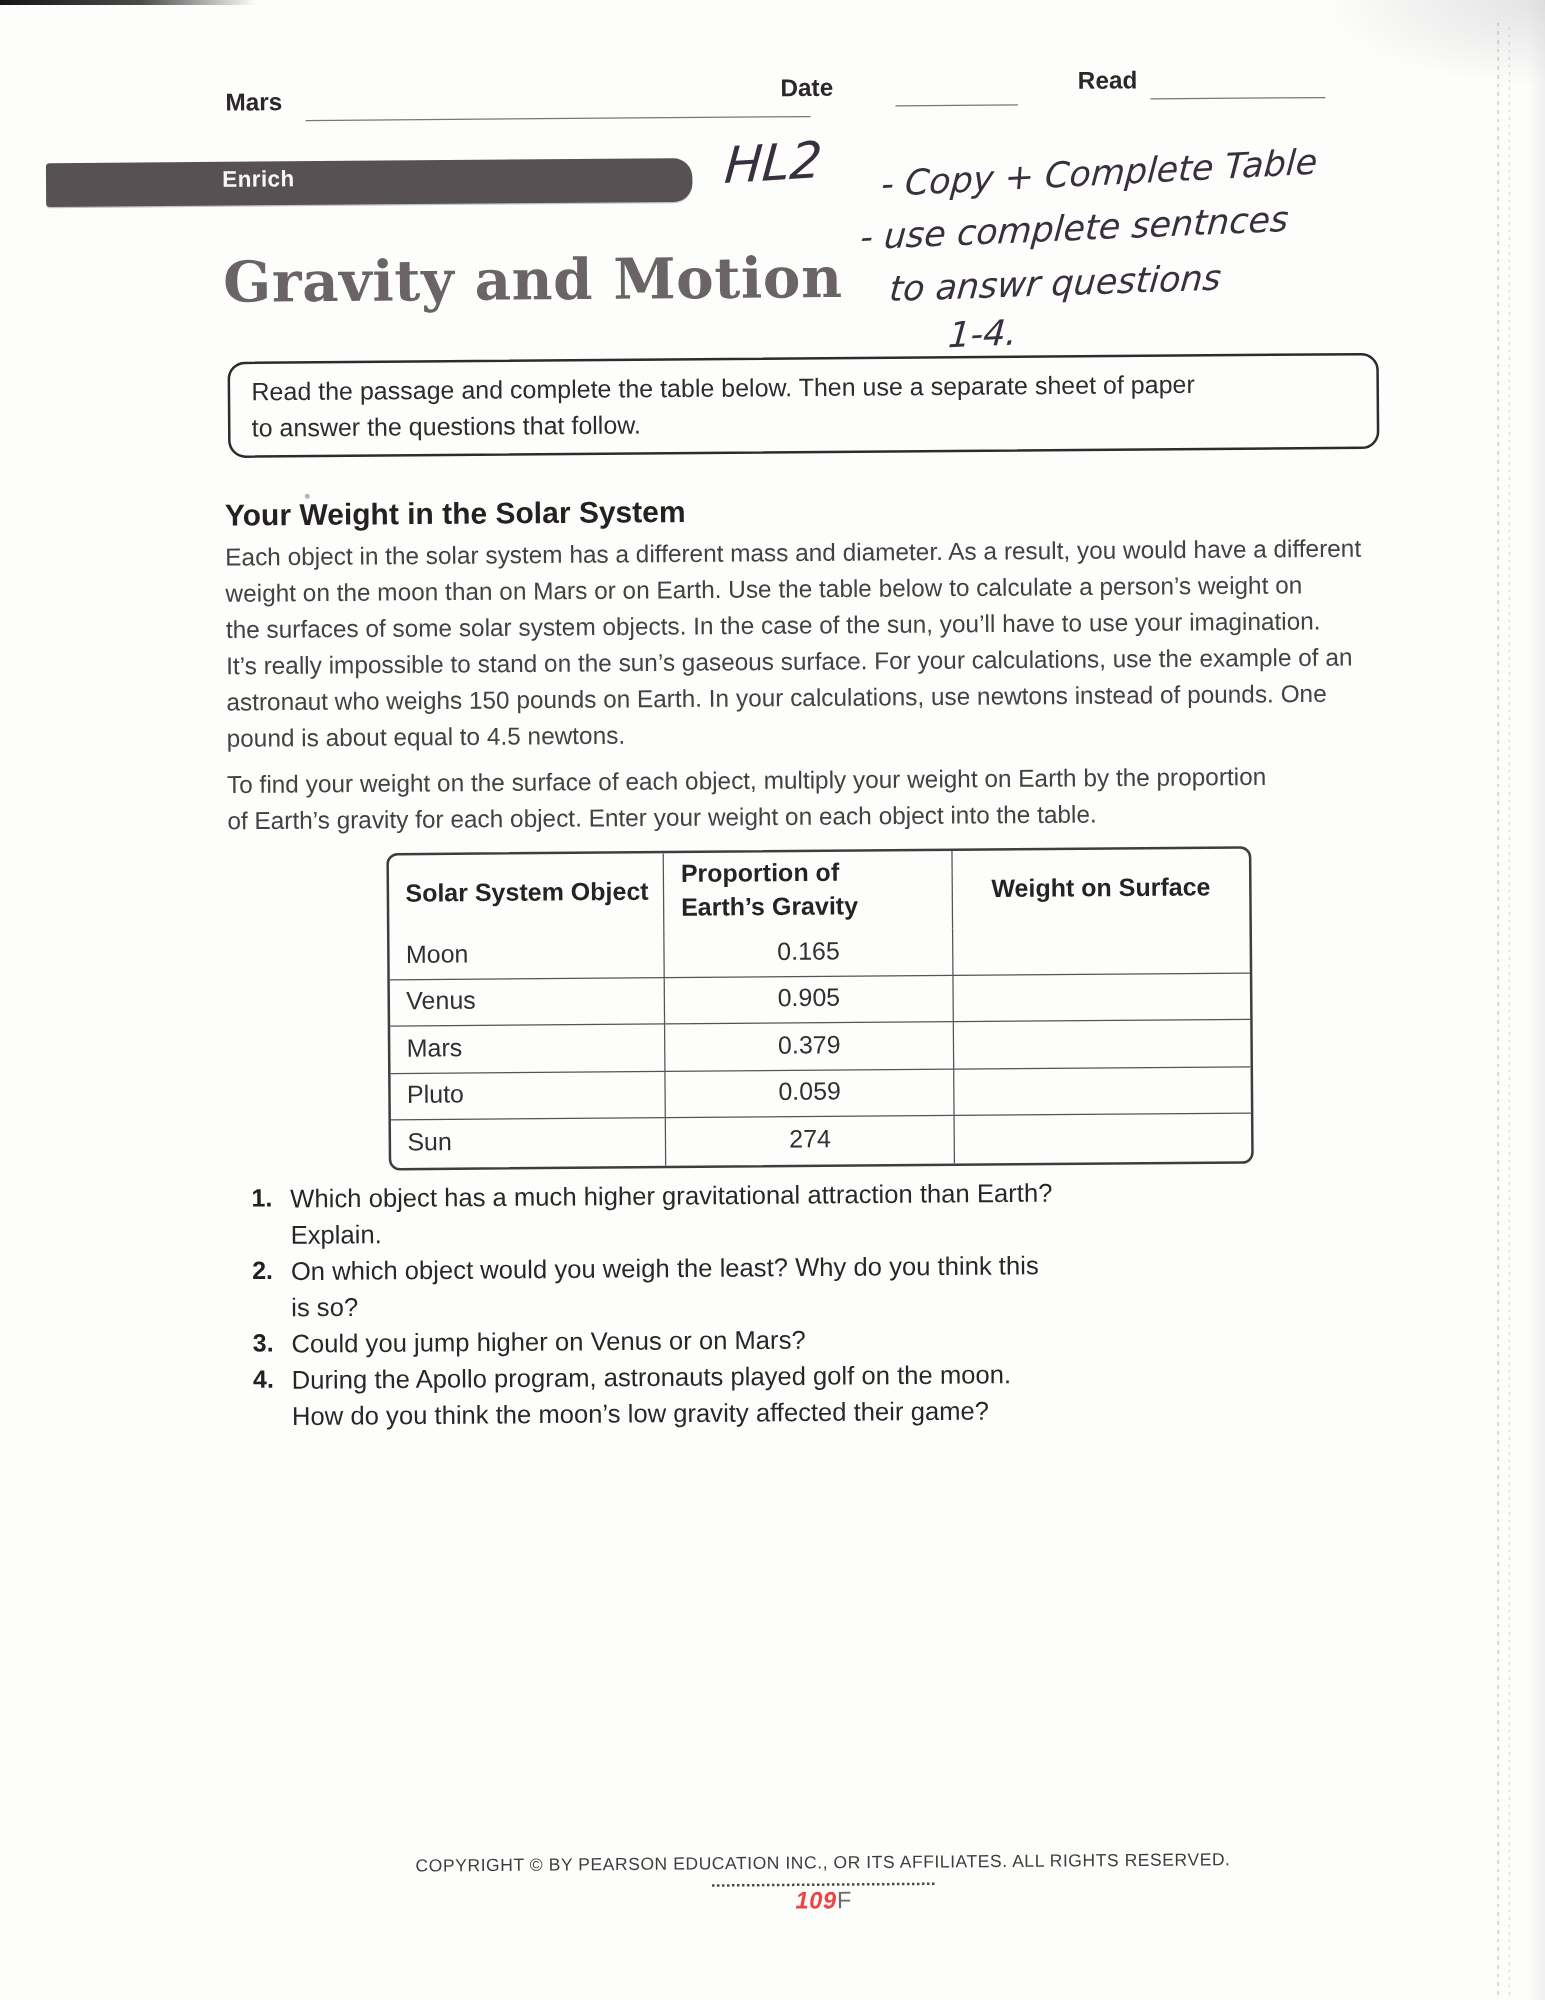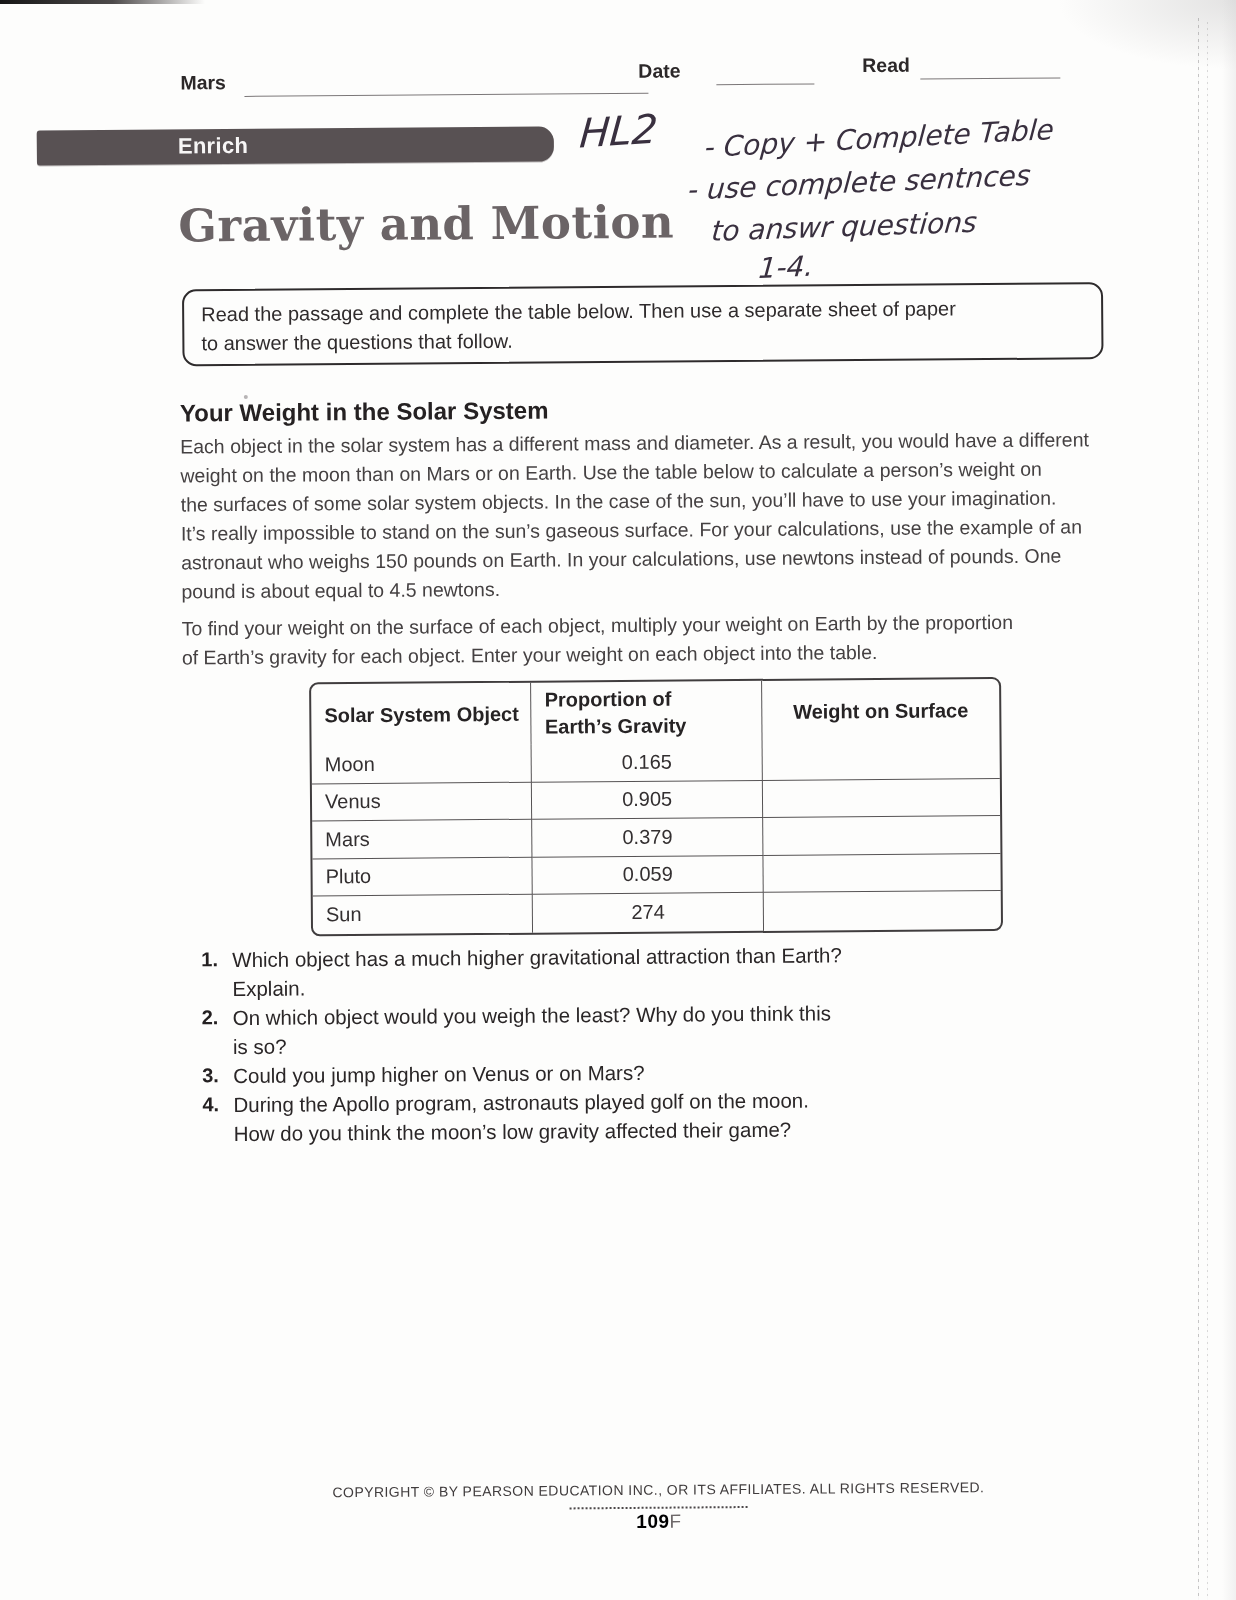--- a/index.html
+++ b/index.html
@@ -51,21 +51,21 @@
   .hdr-line  { position: absolute; height: 0; border-bottom: 1.6px solid #7b7778; }
   
   .banner {
     position: absolute; left: 42px; top: 126px; width: 517px; height: 35px;
     background: #585153;
     border-radius: 3px 15px 15px 3px;
     box-shadow: 0 1px 0 rgba(88,81,83,0.35);
   }
   .banner-label {
     position: absolute; left: 141px; top: 4px;
-    color: #f7f6f6; font-size: 22px; font-weight: bold; letter-spacing: 0.3px;
+    color: #f7f6f6; font-size: 18px; font-weight: bold; letter-spacing: 0.3px;
   }
   
   .hand {
     position: absolute;
     font-family: "DejaVu Sans", sans-serif;
     font-style: italic;
     color: #39303f;
     white-space: nowrap;
   }
   .hand-code  { left: 585px; top: 108px; font-size: 40px; transform: rotate(-3deg) skewX(-8deg); }
@@ -130,33 +130,33 @@
   
   .footer { position: absolute; left: 70px; top: 1482px; width: 1166px; text-align: center; }
   .copyright {
     font-size: 14px; letter-spacing: 0.45px; color: #403c3d;
   }
   .dotted-divider {
     width: 178px; margin: 9px auto 2px auto;
     border-top: 2px dotted #4c4849; height: 0;
   }
   .page-number { font-size: 19px; }
-  .page-number .num { font-weight: bold; color: #000000; letter-spacing: 0.5px; }
+  .page-number .num { font-weight: bold; color: #ef4444; letter-spacing: 0.5px; font-style: italic; }
   .page-number .suffix { font-weight: 400; color: #6e696a; }
 </style>
 </head>
 <body>
 
 <div class="page">
 
   <div class="scan-rotate">
 
     <span class="hdr-label" style="left:186px; top:68px;">Mars</span>
     <span class="hdr-line" style="left:250px; top:93px; width:404px;"></span>
-    <span class="hdr-label" style="left:644px; top:60px;">Date</span>
+    <span class="hdr-label" style="left:630px; top:60px;">Date</span>
     <span class="hdr-line" style="left:722px; top:85px; width:98px;"></span>
     <span class="hdr-label" style="left:868px; top:56px;">Read</span>
     <span class="hdr-line" style="left:926px; top:81px; width:140px;"></span>
 
     <div class="banner">
       <span class="banner-label">Enrich</span>
     </div>
 
     <span class="hand hand-code">HL2</span>
     <span class="hand hand-note1">- Copy + Complete Table</span>

